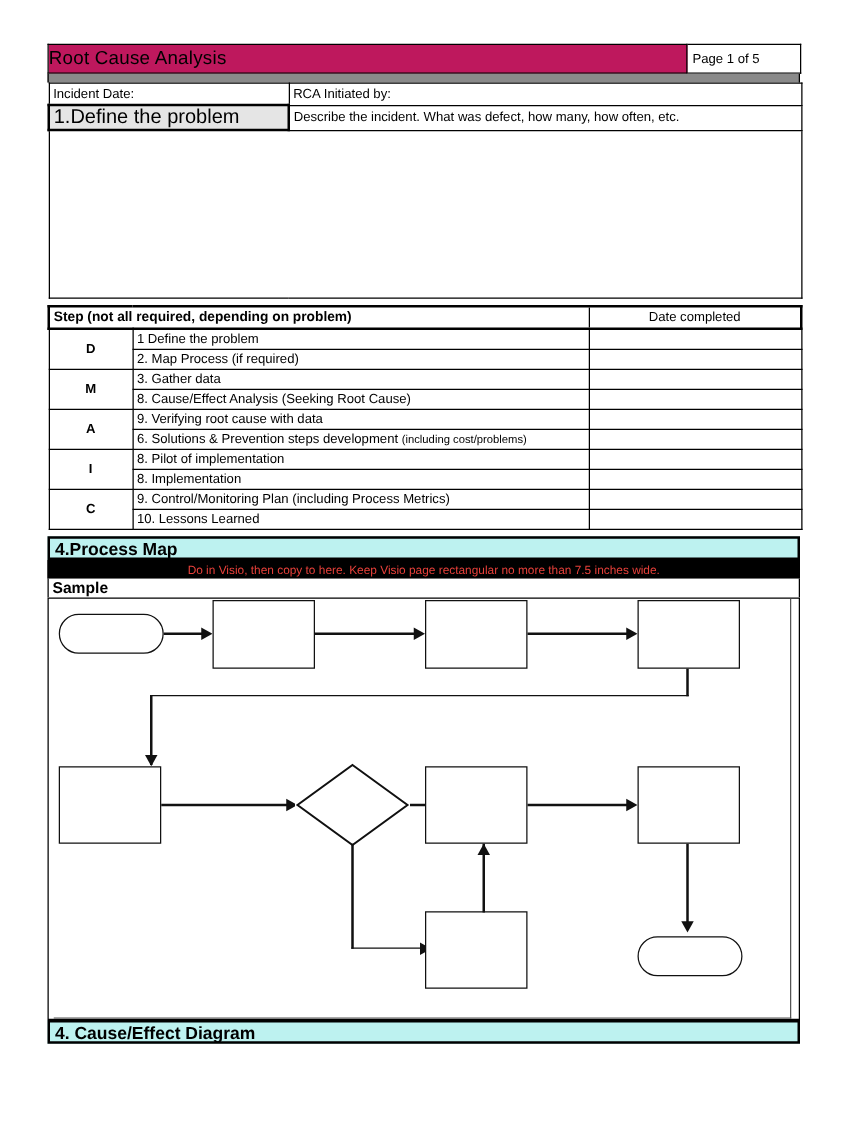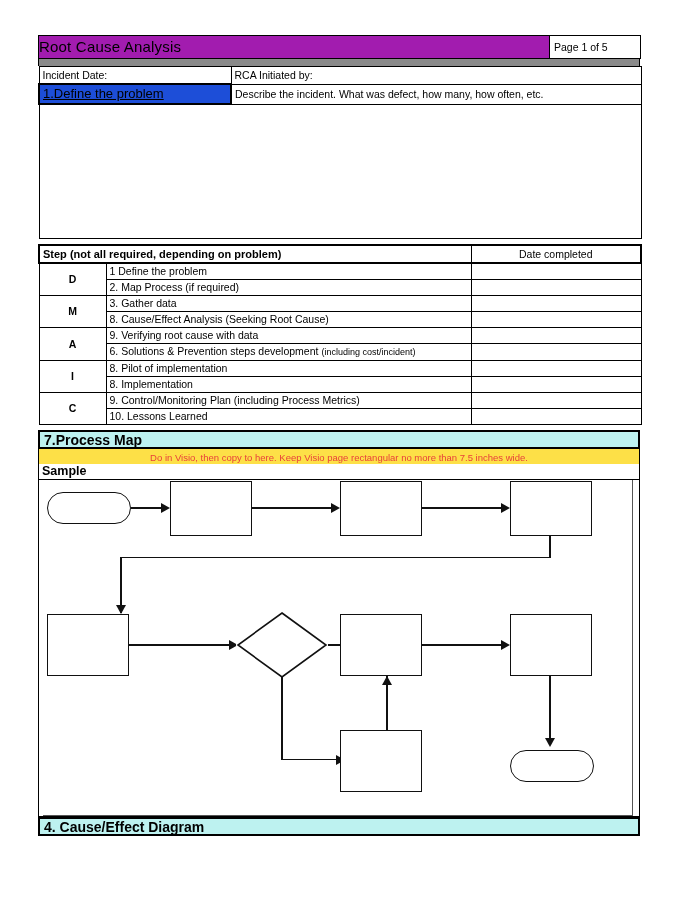--- a/index.html
+++ b/index.html
@@ -35,21 +35,21 @@
   table.grid td, table.grid th {
     border: 1px solid #000000;
     padding: 0;
     vertical-align: top;
     font-weight: normal;
     text-align: left;
   }
 
   
   .title-cell {
-    background: #a21caf;
+    background: #be185d;
     height: 22px;
     text-align: center;
     font-size: 15px;
     font-weight: bold;
     letter-spacing: 0.2px;
     line-height: 22px;
     border: 1px solid #000 !important;
   }
   .pagecell {
     font-size: 10.5px;
@@ -91,28 +91,27 @@
   .info-label {
     font-size: 10.5px;
     line-height: 16px;
     height: 16px;
     padding-left: 3px !important;
   }
   .info-blank {
     height: 16px;
   }
   .step1-head {
-    background: #1d4ed8;
-    font-size: 13px;
+    background: #e5e5e5;
+    font-size: 16px;
     font-weight: bold;
     line-height: 18px;
     height: 18px;
     padding-left: 3px !important;
     border: 2px solid #000 !important;
-    text-decoration: underline;
   }
   .step1-desc {
     font-size: 10.5px;
     line-height: 18px;
     height: 18px;
     padding-left: 3px !important;
   }
   .bigbox {
     height: 133px;
   }
@@ -174,21 +173,21 @@
   }
   .note-red {
     color: #e8403a;
     font-size: 9.5px;
     line-height: 13px;
     text-align: center;
     width: 602px;
     box-sizing: border-box;
     border-left: 1px solid #000;
     border-right: 1px solid #000;
-    background: #fde047;
+    background: #000000;
     padding-top: 2px;
   }
   .sample-lbl {
     font-size: 12.5px;
     font-weight: bold;
     padding-left: 3px;
     line-height: 15px;
     width: 602px;
     box-sizing: border-box;
     border-left: 1px solid #000;
@@ -349,21 +348,21 @@
         <tr>
           <td class="step-text">8. Cause/Effect Analysis (Seeking Root Cause)</td>
           <td class="date-col"></td>
         </tr>
         <tr>
           <td class="dmaic" rowspan="2">A</td>
           <td class="step-text">9. Verifying root cause with data</td>
           <td class="date-col"></td>
         </tr>
         <tr>
-          <td class="step-text"><span>6. Solutions &amp; Prevention steps development </span><span class="small">(including cost/incident)</span></td>
+          <td class="step-text"><span>6. Solutions &amp; Prevention steps development </span><span class="small">(including cost/problems)</span></td>
           <td class="date-col"></td>
         </tr>
         <tr>
           <td class="dmaic" rowspan="2">I</td>
           <td class="step-text">8. Pilot of implementation</td>
           <td class="date-col"></td>
         </tr>
         <tr>
           <td class="step-text">8. Implementation</td>
           <td class="date-col"></td>
@@ -374,21 +373,21 @@
           <td class="date-col"></td>
         </tr>
         <tr>
           <td class="step-text">10. Lessons Learned</td>
           <td class="date-col"></td>
         </tr>
       </tbody>
   </table>
 
   <div class="spacer-band-plain"></div>
-  <div class="sect-head">7.Process Map</div>
+  <div class="sect-head">4.Process Map</div>
   <div class="note-red">Do in Visio, then copy to here. Keep Visio page rectangular no more than 7.5 inches wide.</div>
   <div class="sample-lbl">Sample</div>
 
   <div class="flow-wrap">
     <div class="flow-inner">
 
       <div class="fterm" style="left:4px; top:12px; width:84px; height:32px;"></div>
       <div class="fline" style="left:88px; top:27.3px; width:36px; height:1.6px;"></div>
       <div class="farrow ar-right" style="left:118px; top:23px;"></div>
 

